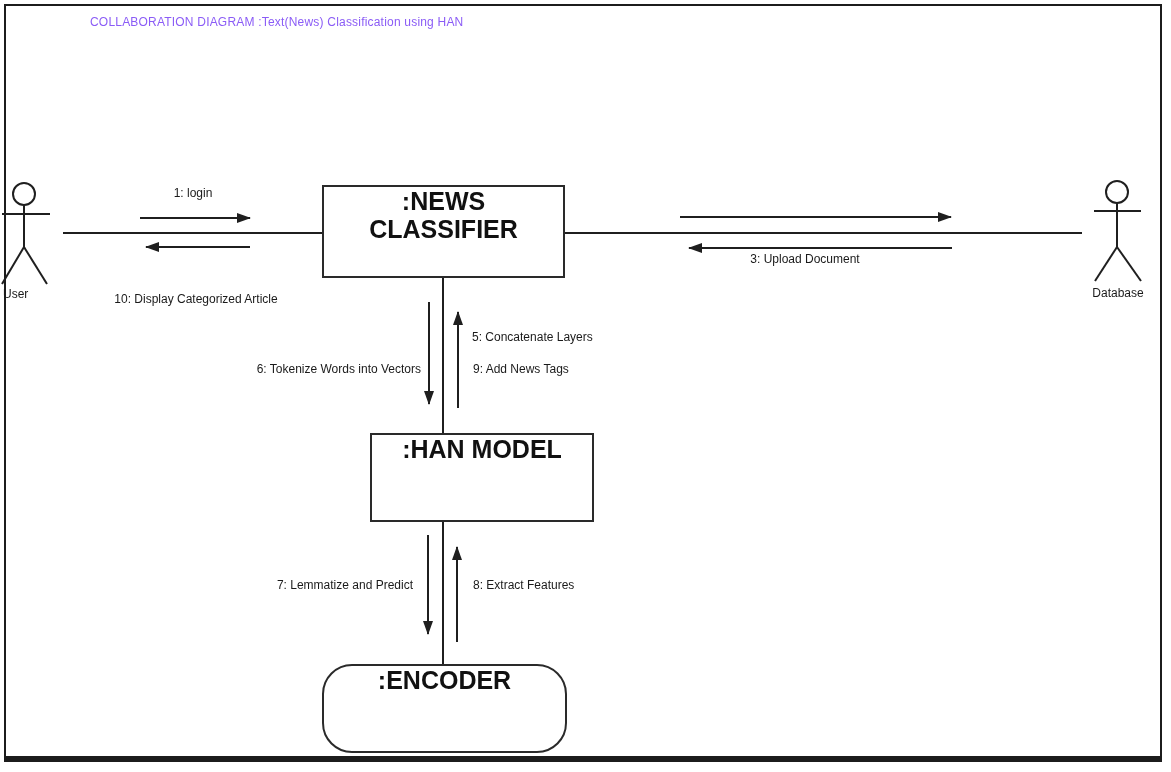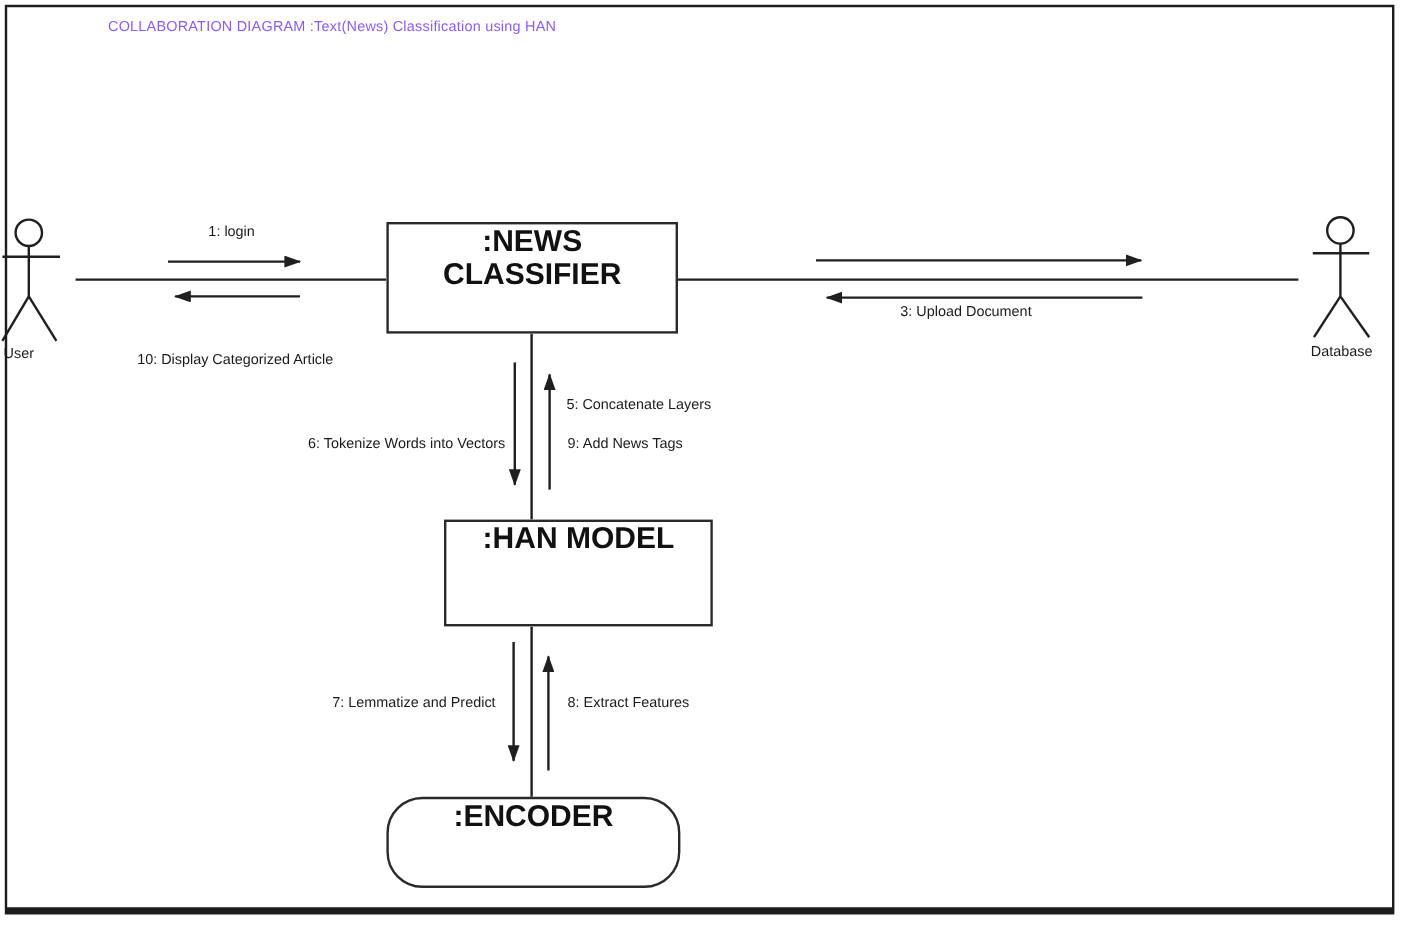--- a/index.html
+++ b/index.html
@@ -65,21 +65,21 @@
   }
   .obj-box .obj-label {
     font-weight: bold;
     font-size: 25px;
     line-height: 1.12;
     color: #111111;
   }
   #box-classifier { left: 322px; top: 185px; width: 243px; height: 93px; }
   #box-classifier .obj-label { max-width: 175px; }
   #box-han      { left: 322px; top: 433px; width: 224px; height: 89px; margin-left: 48px; }
-  #box-encoder  { left: 322px; top: 664px; width: 245px; height: 76px; border-radius: 30px; }
+  #box-encoder  { left: 322px; top: 664px; width: 245px; height: 89px; border-radius: 30px; }
 
   #lbl-m1  { left: 93px;  top: 187px; width: 200px; }
   #lbl-m10 { left: 76px;  top: 255px; width: 240px; margin-top: 36px; }
   #lbl-m2  { left: 690px; top: 188px; width: 220px; }
   #lbl-m3  { left: 695px; top: 253px; width: 220px; text-align: center; }
   #lbl-m4  { left: 115px; top: 331px; width: 300px; }
   #lbl-m6  { left: 121px; top: 363px; width: 300px; }
   #lbl-m5  { left: 472px; top: 331px; }
   #lbl-m9  { left: 473px; top: 363px; }
   #lbl-m7  { left: 113px; top: 579px; width: 300px; }

